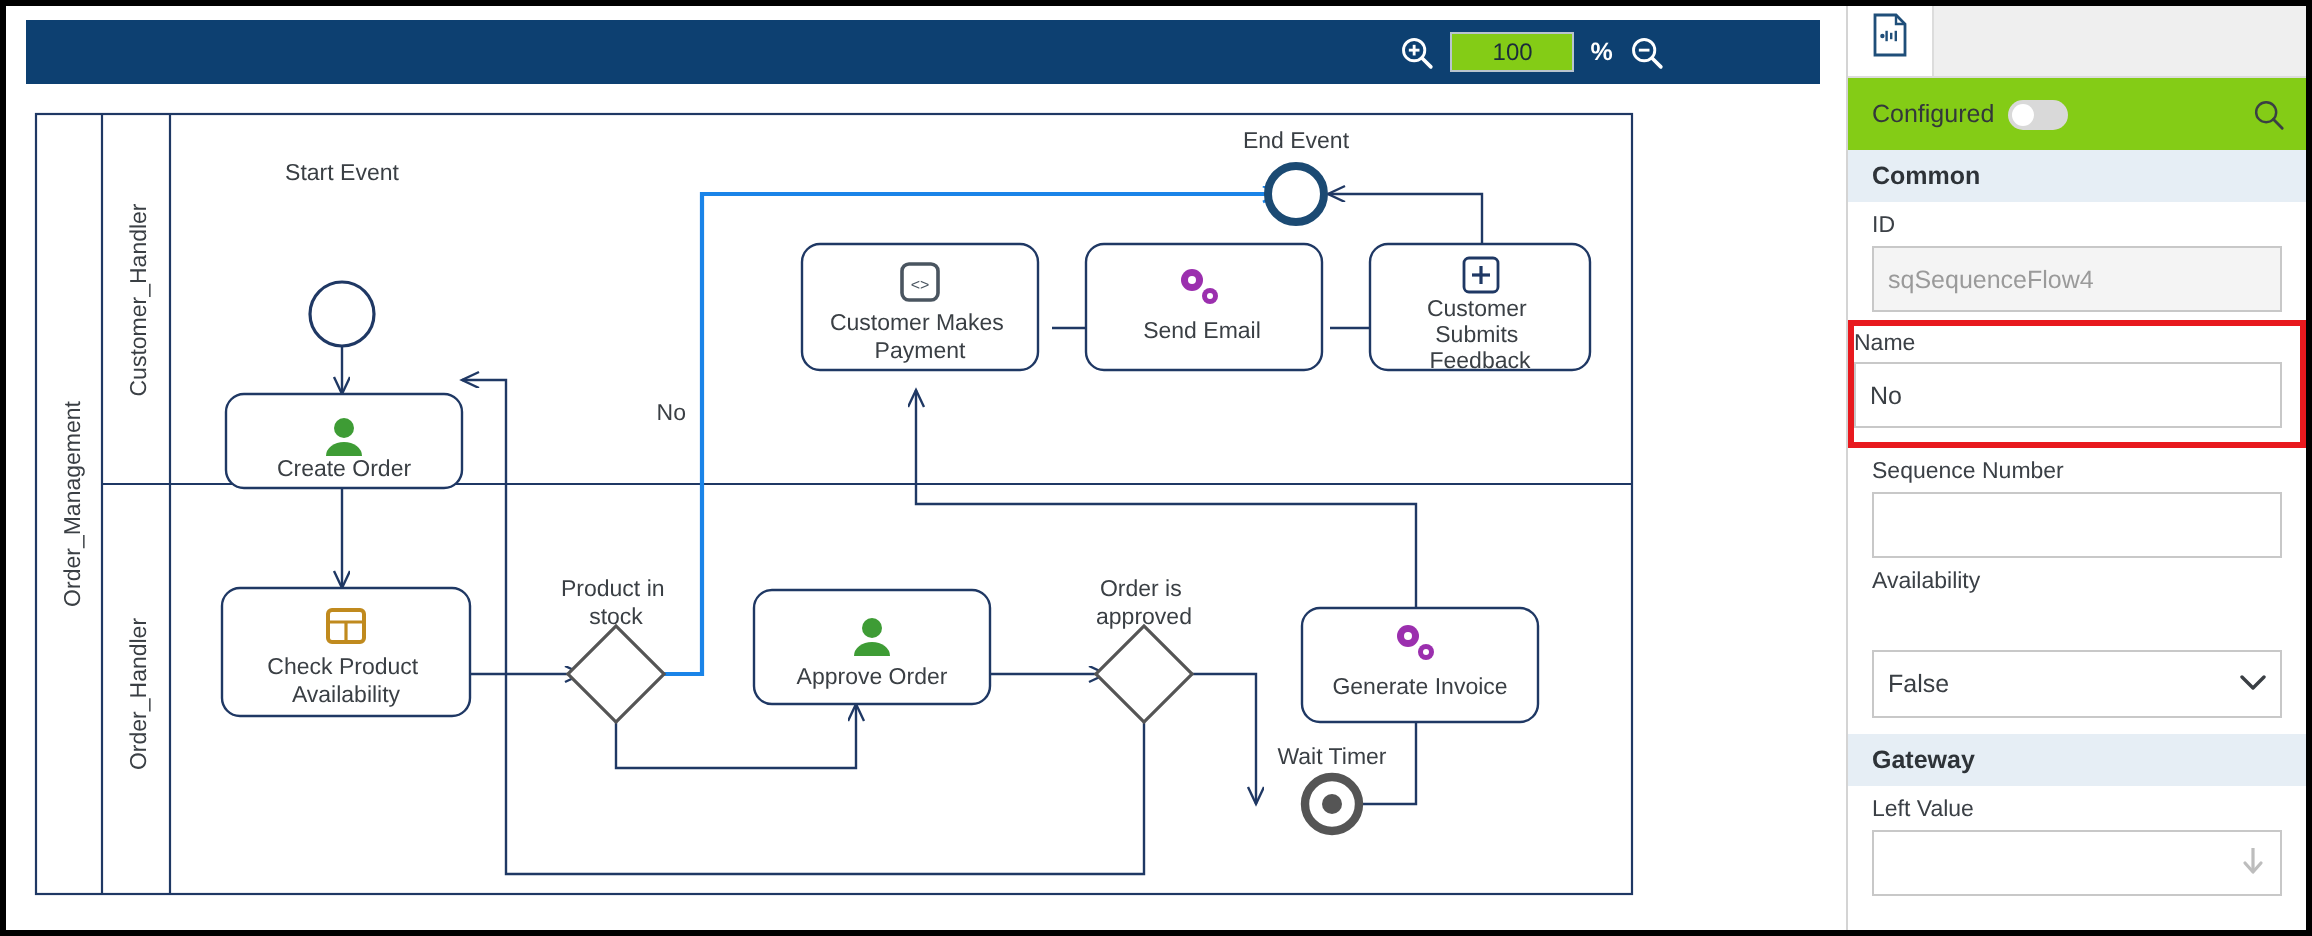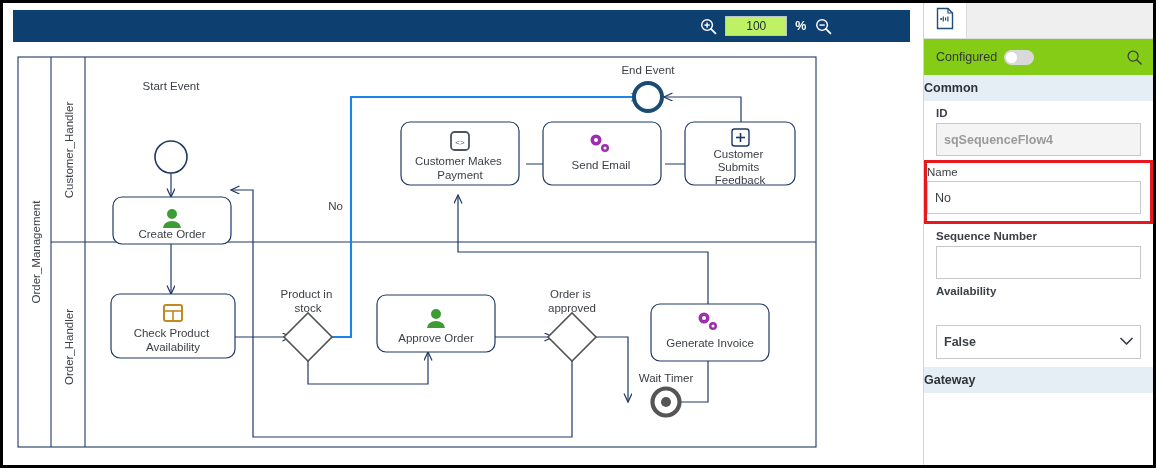--- a/index.html
+++ b/index.html
@@ -34,21 +34,21 @@
     background: #0d4071;
     display: flex;
     align-items: center;
     justify-content: flex-end;
     padding-right: 10px;
     gap: 7px;
   }
   .tb-icon { width: 19px; height: 19px; display:block; }
   #zoom-input {
     width: 62px; height: 20px;
-    background: #bef264;
+    background: #84cc16;
     border: 1px solid #b9c4ce;
     font-family: "Liberation Sans", sans-serif;
     font-size: 12px;
     color: #1b2b3a;
     text-align: center;
     padding: 0;
     outline: none;
   }
   #zoom-percent {
     color: #ffffff; font-size: 12.5px; font-weight: bold;
@@ -118,25 +118,26 @@
     width: 11px; height: 11px;
     border-radius: 50%;
     background: #ffffff;
   }
   #props-search { margin-left: auto; display:flex; align-items:center; }
 
   .section-header {
     background: #e6eef5;
     height: 26px;
     display: flex; align-items: center;
+    padding-left: 12px;
     font-size: 12.5px;
     font-weight: bold;
     color: #2e3338;
   }
-  .field { padding: 6px 12px 0 12px; font-weight: bold; }
+  .field { padding: 6px 12px 0 12px; }
   .field-label {
     font-size: 11.5px;
     color: #3b4046;
     margin-bottom: 4px;
   }
   .field-input {
     width: 100%; height: 33px;
     border: 1px solid #c8c8c8;
     background: #ffffff;
     font-family: "Liberation Sans", sans-serif;
@@ -436,15 +437,27 @@
           <svg width="13" height="9" viewBox="0 0 13 9">
             <path d="M1,1.5 L6.5,7 L12,1.5" fill="none" stroke="#3a3f44" stroke-width="1.7" stroke-linecap="round" stroke-linejoin="round"></path>
           </svg>
         </span>
       </div>
     </div>
 
     <div class="section-header" style="margin-top:8px;">Gateway</div>
 
 
+    <div class="field">
+      <div class="field-label">Left Value</div>
+      <div class="field-input">
+        <span></span>
+        <span class="dl-arrow">
+          <svg width="13" height="15" viewBox="0 0 13 15">
+            <line x1="6.5" y1="1" x2="6.5" y2="12" stroke="#bdbdbd" stroke-width="1.6"></line>
+            <path d="M2.5,8.5 L6.5,13 L10.5,8.5" fill="none" stroke="#bdbdbd" stroke-width="1.6" stroke-linecap="round" stroke-linejoin="round"></path>
+          </svg>
+        </span>
+      </div>
+    </div>
 
   </div>
 </div>
 
 </body></html>

